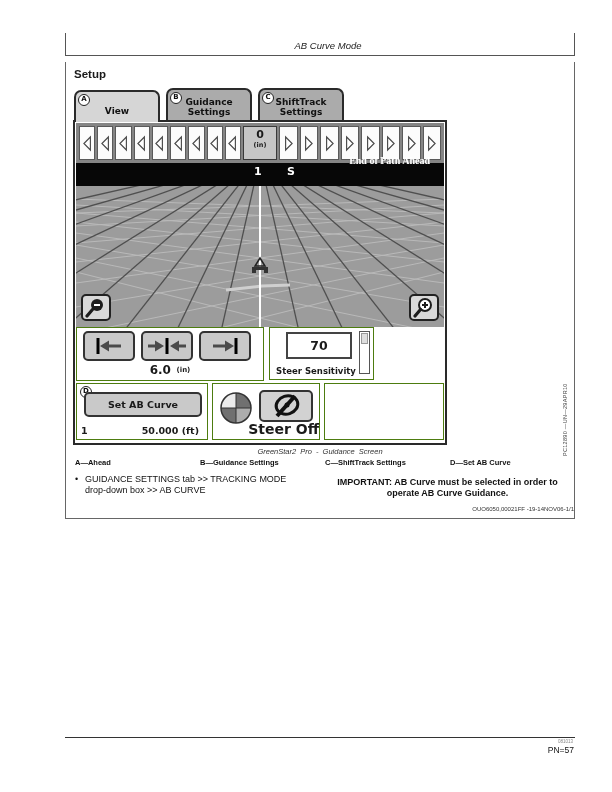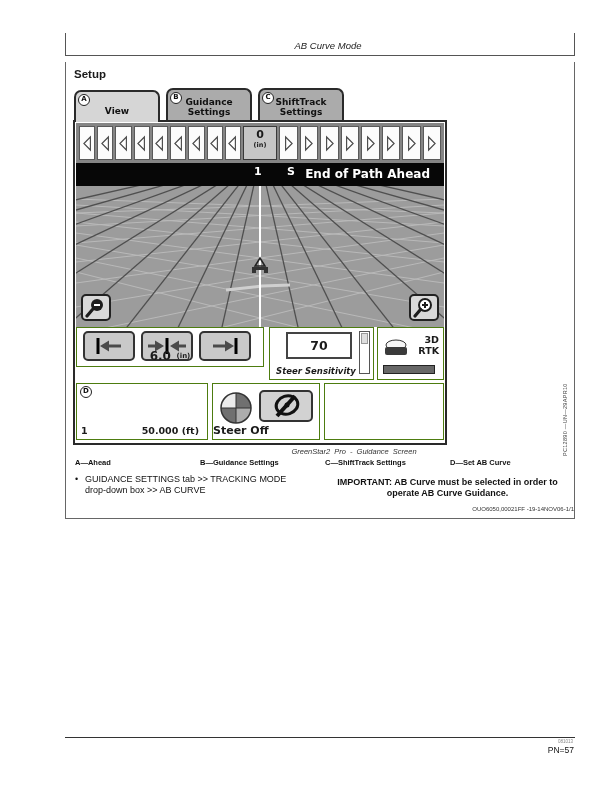--- a/index.html
+++ b/index.html
@@ -40,66 +40,66 @@
   .acell { flex:1; background:#fcfcfc; border:1px solid #5a5a5a;
            display:flex; align-items:center; justify-content:center; }
   .acell svg polygon { fill:#ffffff; stroke:#4a4a4a; stroke-width:1.6; }
   .center-box { width:34px; background:#c6c6c6; border:1px solid #3a3a3a; text-align:center; padding-top:2px; }
   .cb-val { font-size:11px; font-weight:bold; line-height:12px; }
   .cb-unit { font-size:6.5px; font-weight:bold; line-height:8px; }
 
   .statusbar { left:1px; top:41px; width:368px; height:23px; background:#070707; color:#fff; }
   .sb-track  { left:178px; top:2px; font-size:11px; font-weight:bold; }
   .sb-letter { left:211px; top:2px; font-size:11px; font-weight:bold; }
-  .sb-msg    { right:14px; bottom:5px; font-size:12px; font-weight:bold; }
+  .sb-msg    { right:14px; bottom:20px; font-size:10px; font-weight:bold;font-family:Liberation Serif, serif; }
 
   .view3d { left:1px; top:64px; width:368px; height:141px; background:#9c9c9c; overflow:hidden; }
   .zoombtn { position:absolute; bottom:6px; width:30px; height:27px; background:#d9d9d9;
              border:2px solid #222; border-radius:5px; display:flex; align-items:center; justify-content:center; }
   .zb-out { left:5px; } .zb-in { right:5px; }
 
   .panel { position:absolute; background:#fff; border:1px solid #4d7c0f; }
-  .p-shift { left:1px; top:205px; width:188px; height:40px; }
+  .p-shift { left:1px; top:205px; width:188px; height:54px; }
   .p-sens  { left:194px; top:205px; width:105px; height:53px; }
   .p-gps   { left:302px; top:205px; width:67px; height:53px; }
   .p-setab { left:1px; top:261px; width:132px; height:57px; }
   .p-steer { left:137px; top:261px; width:108px; height:57px; }
   .p-empty { left:249px; top:261px; width:120px; height:57px; }
 
   .sbtn { position:absolute; top:3px; width:52px; height:30px; background:#c9c9c9;
           border:2px solid #333; border-radius:5px; display:flex; align-items:center; justify-content:center; }
   .shift-label { position:absolute; bottom:2px; left:0; width:100%; text-align:center; font-weight:bold; }
   .shift-val { font-size:12px; } .shift-unit { font-size:7px; vertical-align:2px; }
 
   .sens-box { position:absolute; left:16px; top:4px; width:66px; height:27px; border:2px solid #444;
               text-align:center; font-size:12.5px; font-weight:bold; line-height:24px; background:#fff; }
   .sens-label { position:absolute; bottom:3px; left:0; width:92px; text-align:center;
-                font-size:8.5px; font-weight:bold;font-style:italic; }
+                font-size:8.5px; font-weight:bold; }
   .sens-slider { position:absolute; right:3px; top:3px; width:11px; height:43px;
                  border:1px solid #555; background:#fff; }
   .sens-thumb  { position:absolute; left:1px; right:1px; top:1px; height:11px; background:#dedede; border:1px solid #999; }
 
   .gps-line { position:absolute; right:4px; font-size:9.5px; font-weight:bold; }
   .gps-bar  { position:absolute; left:5px; bottom:5px; width:52px; height:9px;
               background:#676767; border:1px solid #222; }
 
   .setab-btn { position:absolute; left:7px; top:8px; width:118px; height:25px; background:#c9c9c9;
                border:2px solid #333; border-radius:5px; text-align:center; font-size:9.5px;
                font-weight:bold; line-height:21px; }
   .setab-track { position:absolute; left:4px; bottom:3px; font-size:9.5px; font-weight:bold; }
   .setab-len   { position:absolute; right:8px; bottom:3px; font-size:9.5px; font-weight:bold; }
 
   .steer-btn { position:absolute; left:46px; top:6px; width:54px; height:32px; background:#d2d2d2;
                border:2px solid #333; border-radius:5px; display:flex; align-items:center; justify-content:center; }
-  .steer-label { position:absolute; bottom:2px; left:0; width:100%; text-align:left;
-                 font-size:11px; font-weight:bold; }
+  .steer-label { position:absolute; bottom:2px; left:0; width:100%; text-align:right;
+                 font-size:14px; font-weight:bold; }
 
   
   .caption { left:65px; top:447px; width:510px; text-align:center; font-style:italic;
-             font-size:7.5px; color:#333; word-spacing:2px;margin-left:34px; }
+             font-size:7.5px; color:#333; word-spacing:2px; }
   .legend-item { top:458px; font-size:7.5px; font-weight:bold; color:#111; }
   .li-a { left:75px; } .li-b { left:200px; } .li-c { left:325px; } .li-d { left:450px; }
 
   .bullet-text { left:75px; top:474px; width:222px; font-size:9px; line-height:11px;
                  padding-left:10px; color:#111; }
   .bullet-text::before { content:"\2022"; position:absolute; left:0; top:0; }
   .important-text { left:321px; top:477px; width:253px; font-size:9px; line-height:11px;
                     font-weight:bold; text-align:center; color:#111; }
   .doc-code { top:506px; right:38px; font-size:6px; color:#333; }
   .fig-code { left:562px; top:456px; transform:rotate(-90deg); transform-origin:0 0;
@@ -345,32 +345,24 @@
     </div>
 
     <div class="panel p-sens">
       <div class="sens-box">70</div>
       <div class="sens-slider">
         <div class="sens-thumb"></div>
       </div>
       <div class="sens-label">Steer Sensitivity</div>
     </div>
 
-    <div class="panel p-gps">
-      <svg class="abs" style="left:3px; top:10px;" width="30" height="20" viewBox="0 0 30 20">
-        <ellipse cx="15" cy="7" rx="10" ry="5" fill="#f6f6f6" stroke="#333" stroke-width="1"></ellipse>
-        <rect x="4" y="9" width="22" height="8" rx="2" fill="#3a3a3a"></rect>
-      </svg>
-      <div class="gps-line" style="top:6px;">3D</div>
-      <div class="gps-line" style="top:17px;">RTK</div>
-      <div class="gps-bar"></div>
-    </div>
 
     <div class="panel p-setab">
       <span class="key-circle" style="left:3px; top:2px;">D</span>
+      <div class="setab-btn">Set AB Curve</div>
       <div class="setab-track">1</div>
       <div class="setab-len">50.000 (ft)</div>
     </div>
 
     <div class="panel p-steer">
       <svg class="abs" style="left:6px; top:7px;" width="34" height="34" viewBox="0 0 34 34">
         <path d="M17,17 L17,2 A15,15 0 0 0 2,17 Z" fill="#ececec"></path>
         <path d="M17,17 L32,17 A15,15 0 0 0 17,2 Z" fill="#707070"></path>
         <path d="M17,17 L2,17 A15,15 0 0 0 17,32 Z" fill="#707070"></path>
         <path d="M17,17 L17,32 A15,15 0 0 0 32,17 Z" fill="#adadad"></path>

